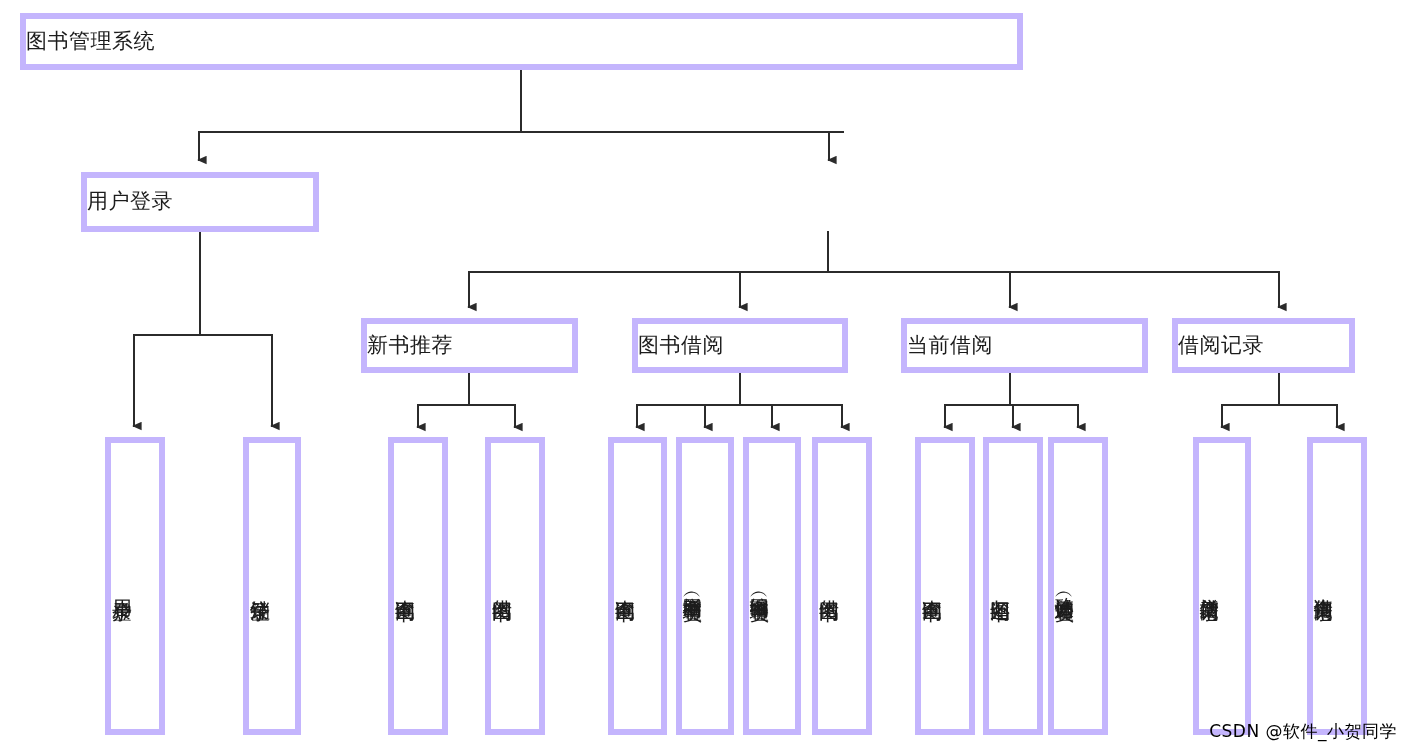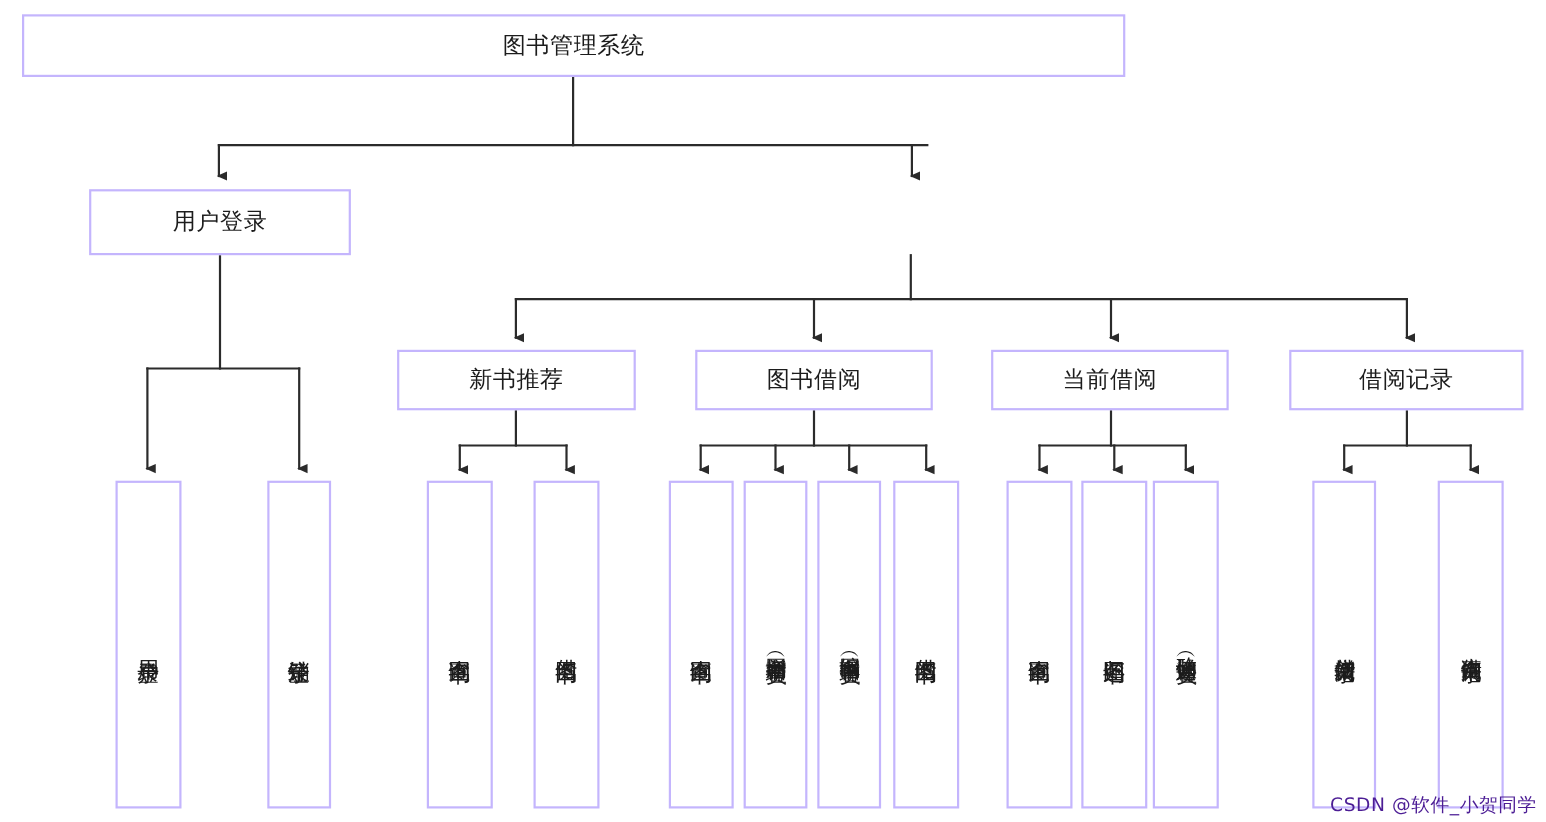--- a/index.html
+++ b/index.html
@@ -23,24 +23,24 @@
     position: absolute;
     left: 0;
     top: 0;
     width: 1405px;
     height: 747px;
   }
   .node-box {
     position: absolute;
     box-sizing: border-box;
     background: #ffffff;
-    border: 2px solid #c4b5fd;
+    border: 6px solid #c4b5fd;
     display: flex;
     align-items: center;
-    justify-content: center;
+    justify-content: flex-start;
     overflow: hidden;
   }
   .node-label-h {
     font-size: 21px;
     color: #1c1c1c;
     line-height: 1.1;
     white-space: nowrap;
     letter-spacing: 0.5px;
   }
   .node-label-v {
@@ -50,21 +50,21 @@
     text-orientation: upright;
     line-height: 1.12;
     letter-spacing: 1px;
     white-space: nowrap;
   }
   .watermark {
     position: absolute;
     right: 8px;
     bottom: 4px;
     font-size: 17px;
-    color: #4c1d95;
+    color: #000000;
     white-space: nowrap;
     letter-spacing: 0.5px;
   }
 </style>
 </head>
 <body>
 
 <div id="diagram-root">
 
   <svg class="diagram-canvas" viewBox="0 0 1405 747" aria-hidden="true">
@@ -126,24 +126,24 @@
   <div class="node-box" style="left:81px; top:172px; width:238px; height:60px;">
     <span class="node-label-h">用户登录</span>
   </div>
 
   <div class="node-box" style="left:632px; top:318px; width:216px; height:55px;">
     <span class="node-label-h">图书借阅</span>
   </div>
   <div class="node-box" style="left:361px; top:318px; width:217px; height:55px;">
     <span class="node-label-h">新书推荐</span>
   </div>
-  <div class="node-box" style="left:901px; top:318px; width:216px; height:55px;">
+  <div class="node-box" style="left:901px; top:318px; width:247px; height:55px;">
     <span class="node-label-h">当前借阅</span>
   </div>
-  <div class="node-box" style="left:1172px; top:318px; width:213px; height:55px;">
+  <div class="node-box" style="left:1172px; top:318px; width:183px; height:55px;">
     <span class="node-label-h">借阅记录</span>
   </div>
 
   <div class="node-box" style="left:105px; top:437px; width:60px; height:298px;">
     <span class="node-label-v">用户登录</span>
   </div>
   <div class="node-box" style="left:243px; top:437px; width:58px; height:298px;">
     <span class="node-label-v">注销登录</span>
   </div>
   <div class="node-box" style="left:388px; top:437px; width:60px; height:298px;">

